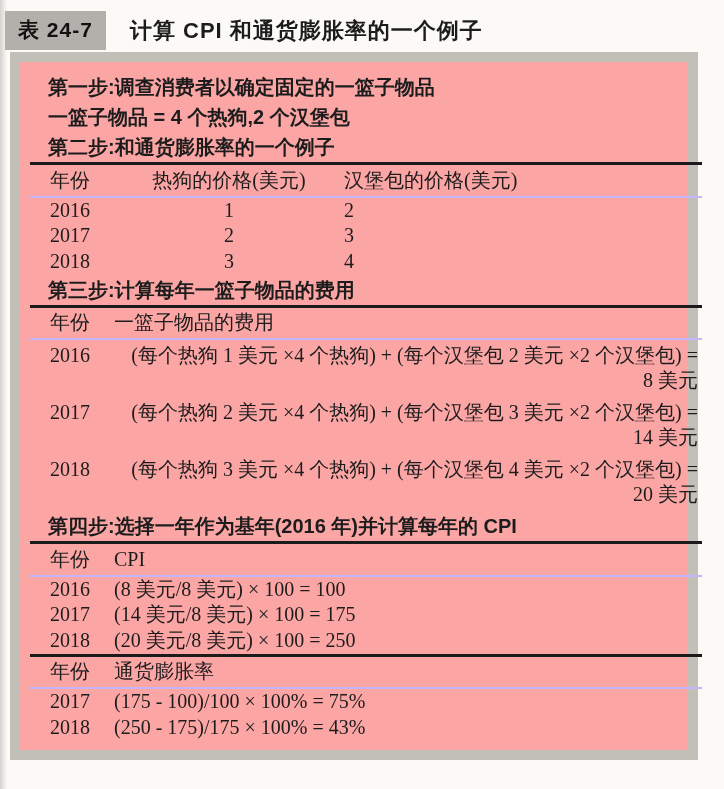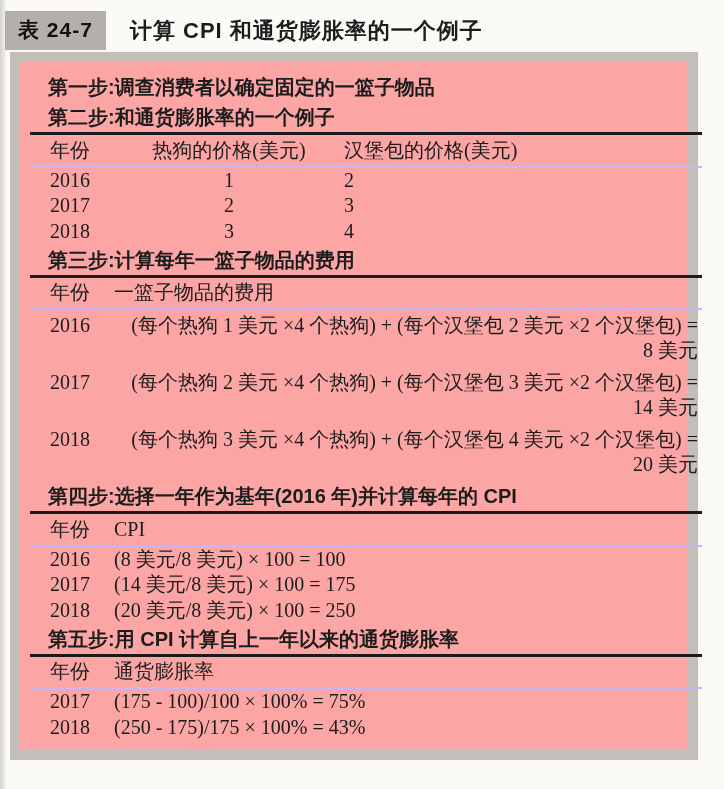--- a/index.html
+++ b/index.html
@@ -75,20 +75,21 @@
 
 <div class="title-row">
   <span class="badge">表 24-7</span>
   <span class="page-title">计算 CPI 和通货膨胀率的一个例子</span>
 </div>
 
 <div class="frame">
   <div class="frame-inner">
 
     <div class="step-heading">第一步:调查消费者以确定固定的一篮子物品</div>
+    <div class="step-heading">一篮子物品 = 4 个热狗,2 个汉堡包</div>
     <div class="step-heading">第二步:和通货膨胀率的一个例子</div>
 
     <table>
       <thead>
         <tr>
           <th class="col-year">年份</th>
           <th class="col-mid">热狗的价格(美元)</th>
           <th class="col-right">汉堡包的价格(美元)</th>
         </tr>
       </thead>
@@ -154,21 +155,20 @@
           <td class="col-year">2017</td>
           <td class="col-val">(14 美元/8 美元) × 100 = 175</td>
         </tr>
         <tr>
           <td class="col-year">2018</td>
           <td class="col-val">(20 美元/8 美元) × 100 = 250</td>
         </tr>
       </tbody>
     </table>
 
-    <div class="step-heading">第五步:用 CPI 计算自上一年以来的通货膨胀率</div>
 
     <table>
       <thead>
         <tr>
           <th class="col-year">年份</th>
           <th class="col-val">通货膨胀率</th>
         </tr>
       </thead>
       <tbody>
         <tr>

